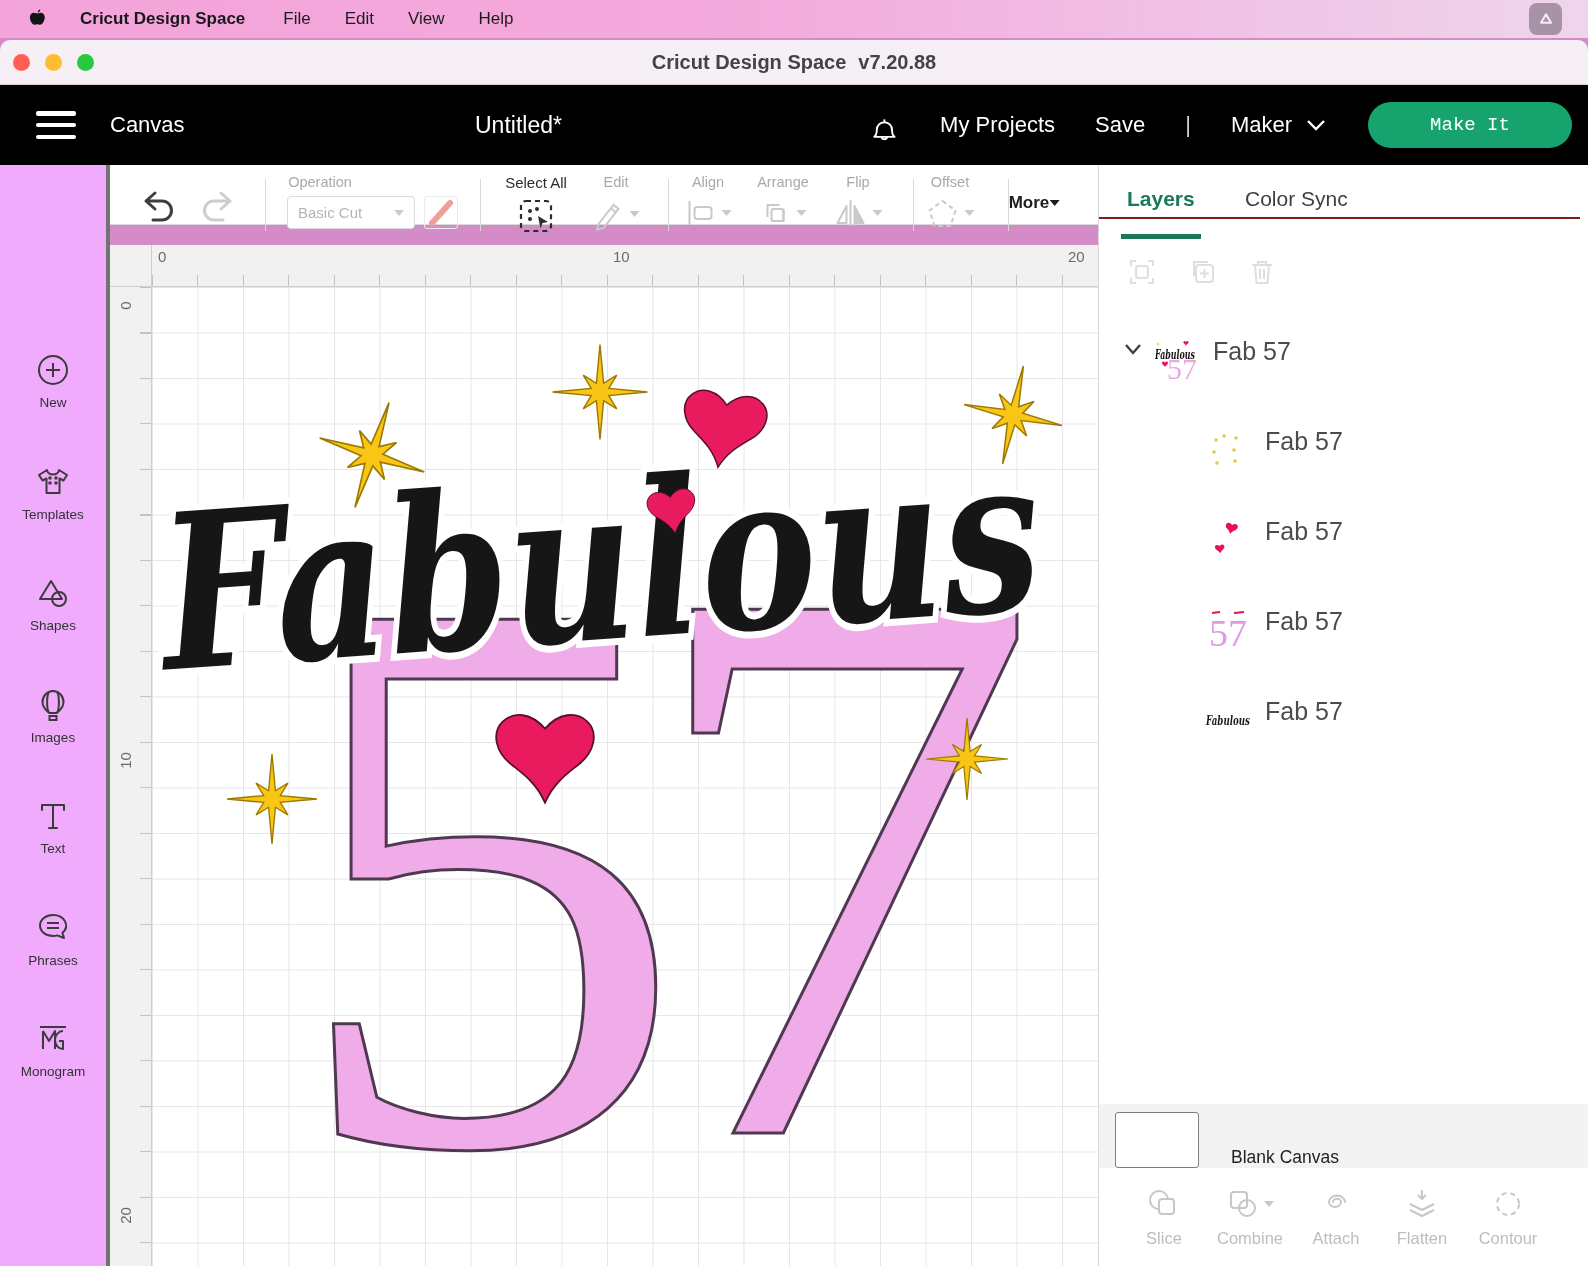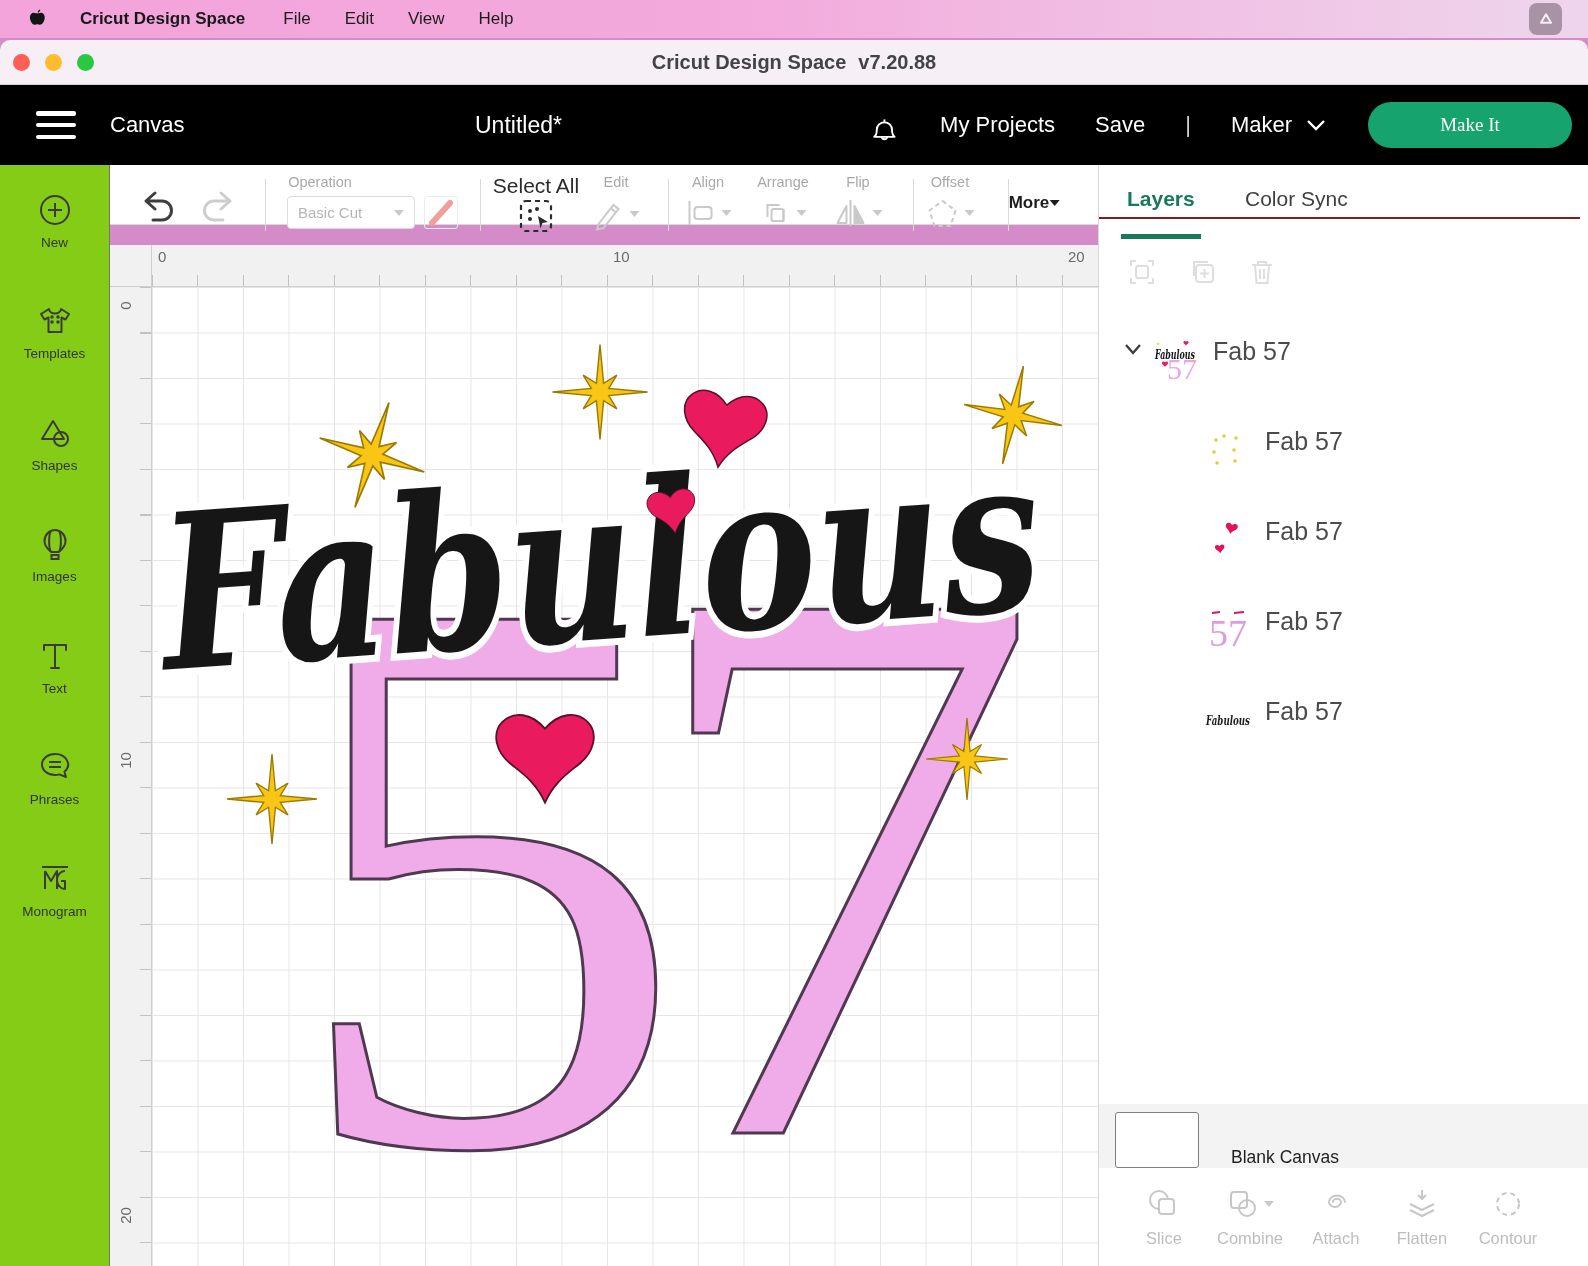--- a/index.html
+++ b/index.html
@@ -32,41 +32,41 @@
   .burger { margin-left:36px; width:40px; height:28px; display:flex; flex-direction:column; justify-content:space-between; cursor:pointer; }
   .burger div { height:4.5px; background:#fff; border-radius:2px; }
   .nav-canvas { margin-left:34px; font-size:22px; }
   .doc-title { position:absolute; left:475px; font-size:23px; }
   .hdr-right { position:absolute; right:0; display:flex; align-items:center; }
   .bell { width:32px; height:34px; margin-right:40px; }
   .hdr-link { font-size:22px; margin-right:40px; }
   .hdr-pipe { font-size:22px; color:#cfd2d5; margin-right:40px; }
   .maker { display:flex; align-items:center; gap:14px; margin-right:42px; font-size:22px; }
   .makeit { width:204px; height:46px; border-radius:23px; background:#16a36e; color:#fff;
-    font-size:19px; border:none; margin-right:16px; cursor:pointer; font-family:Liberation Serif, serif; }
+    font-size:19px; border:none; margin-right:16px; cursor:pointer; font-family:Liberation Mono, monospace; }
 
   
   .toolbar { position:absolute; left:110px; top:165px; width:988px; height:60px; background:#fff;
     border-bottom:1px solid #dadada;padding-left:44px; }
   .tb-sep { position:absolute; top:14px; height:52px; width:1px; background:#d9d9d9; }
   .tb-lbl { position:absolute; top:9px; font-size:14.5px; color:#a9a9a9; transform:translateX(-50%); white-space:nowrap; }
-  .tb-lbl.on { color:#2b2b2b; font-size:21px; }
+  .tb-lbl.on { color:#2b2b2b; font-size:15px; }
   .tb-ic { position:absolute; top:32px; transform:translateX(-50%); display:flex; align-items:center; gap:5px; }
   .caret { width:0; height:0; border-left:5px solid transparent; border-right:5px solid transparent; border-top:6px solid #c9c9c9; }
   .opbox { position:absolute; left:177px; top:31px; width:128px; height:33px; border:1px solid #dcdcdc; border-radius:4px;
     display:flex; align-items:center; justify-content:space-between; padding:0 10px; color:#b5b5b5; font-size:15px; background:#fff; }
   .swatch { position:absolute; left:314px; top:31px; width:34px; height:33px; border:1px solid #ececec; border-radius:3px;
     display:flex; align-items:center; justify-content:center; }
   .more { position:absolute; left:924px; top:28px; transform:translateX(-50%); display:flex; align-items:center; gap:0;
     font-size:17px; color:#1d1d1d; font-weight:bold; }
   .more .caret { border-top-color:#1d1d1d; }
 
   
-  .sidebar { position:absolute; left:0; top:165px; width:110px; bottom:0; background:#84cc16;
-    border-right:1px solid #737373; display:flex; flex-direction:column; }
+  .sidebar { position:absolute; left:0; top:165px; width:110px; bottom:0; background:#f0abfc;
+    border-right:4px solid #737373; display:flex; flex-direction:column;justify-content:center; }
   .sb-item { height:111.5px; display:flex; flex-direction:column; align-items:center; justify-content:center; gap:7px; cursor:pointer; }
   .sb-item svg { width:36px; height:36px; stroke:#3b3b3b; fill:none; stroke-width:2; }
   .sb-item span { font-size:13.5px; color:#333; }
 
   
   .canvas-wrap { position:absolute; left:110px; top:245px; width:988px; bottom:0; background:#fff; }
   .corner { position:absolute; left:0; top:0; width:42px; height:42px; background:#f1f1f1;
     border-right:1px solid #cfcfcf; border-bottom:1px solid #cfcfcf; }
   .hruler { position:absolute; left:42px; top:0; right:0; height:42px; background:#f1f1f1; border-bottom:1px solid #cfcfcf; }
   .hruler .ticks { position:absolute; left:0; right:0; bottom:0; height:11px;

